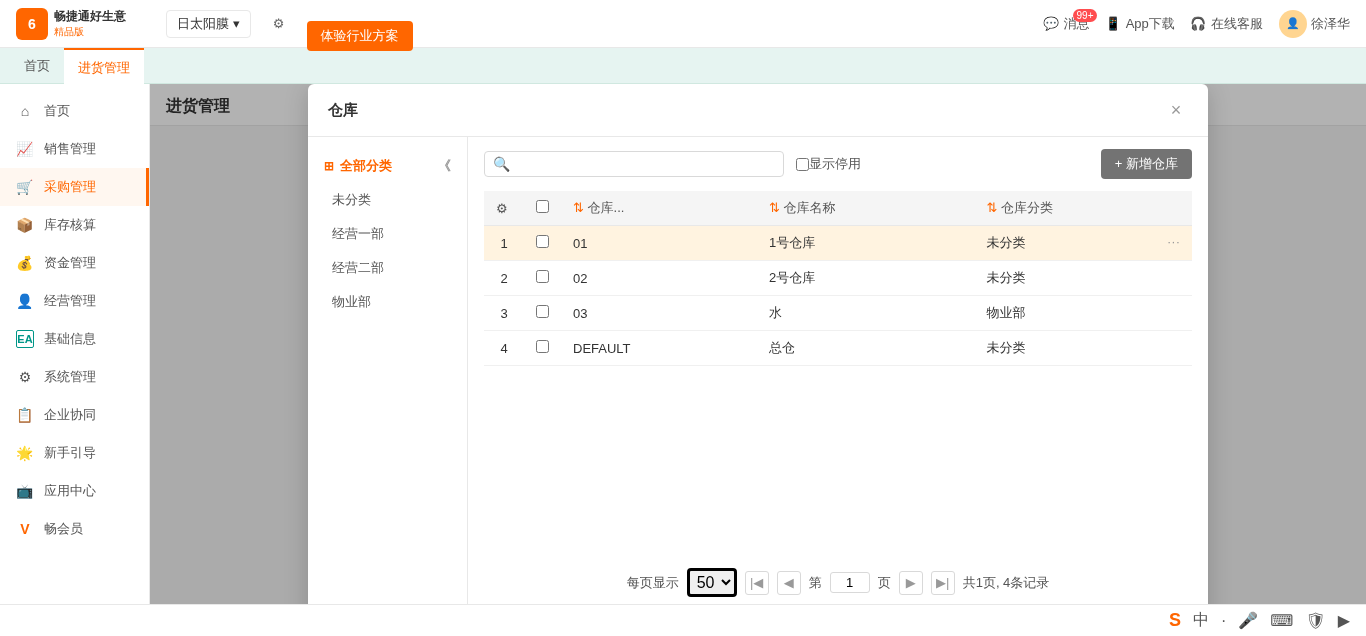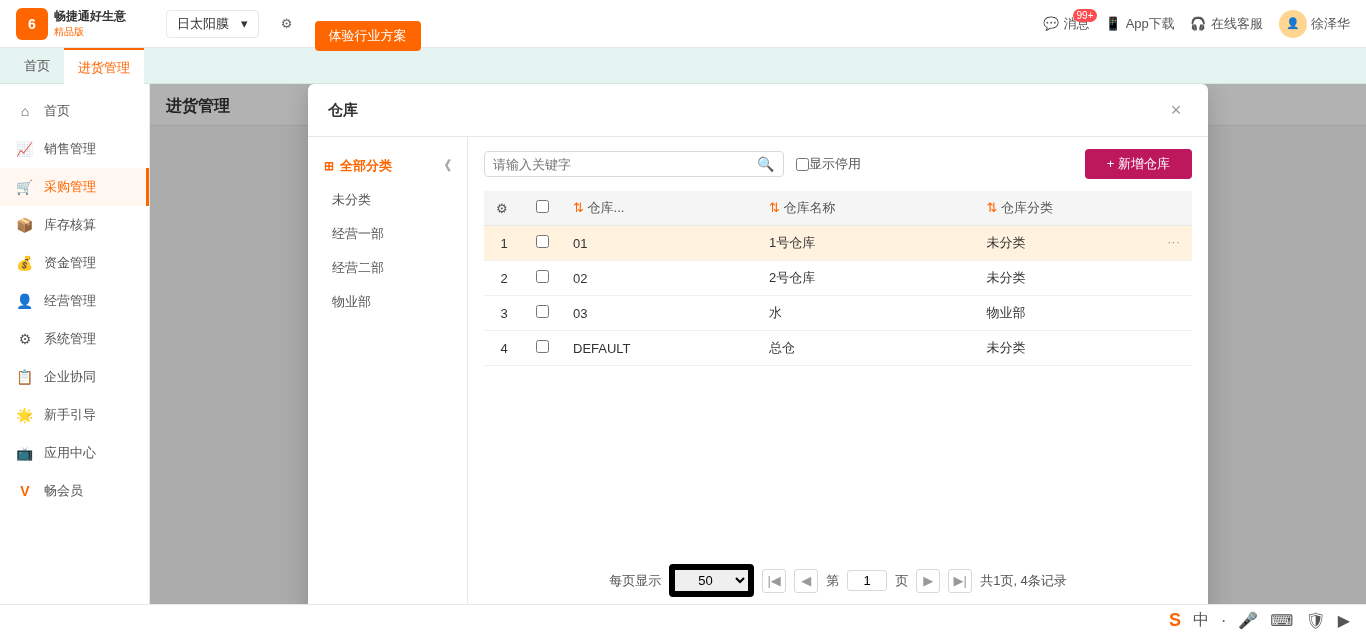--- a/index.html
+++ b/index.html
@@ -29,21 +29,21 @@
       display: flex; align-items: center; justify-content: center;
       color: white; font-weight: bold; font-size: 14px;
     }
     .header-middle {
       flex: 1;
       display: flex;
       align-items: center;
       gap: 12px;
     }
     .store-selector {
-      display: flex; align-items: center; gap: 12px;
+      display: flex; align-items: center; gap: 4px;
       border: 1px solid #e8e8e8; border-radius: 4px;
       padding: 4px 10px; cursor: pointer; font-size: 13px;
     }
     .settings-btn {
       width: 32px; height: 32px;
       display: flex; align-items: center; justify-content: center;
       cursor: pointer; color: #666;
     }
     .trial-btn {
       background: #ff6600;
@@ -210,25 +210,25 @@
     .search-box input {
       border: none; outline: none; font-size: 13px; flex: 1; color: #999;
     }
     .search-icon { color: #bbb; font-size: 14px; }
     .show-disabled {
       display: flex; align-items: center; 
       font-size: 13px; color: #555;
     }
     .show-disabled input { cursor: pointer; }
     .add-btn {
-      background: #be185d;
+      background: #737373;
       color: white;
       border: none;
       border-radius: 4px;
-      padding: 6px 22px;
+      padding: 6px 14px;
       cursor: pointer;
       font-size: 13px;
       margin-left: auto;
     }
 
     
     .data-table {
       width: 100%;
       border-collapse: collapse;
       font-size: 13px;
@@ -260,24 +260,24 @@
     .pagination {
       display: flex;
       align-items: center;
       justify-content: center;
       gap: 8px;
       padding: 12px 0 8px;
       font-size: 13px;
       color: #555;
     }
     .pagination select {
-      border: 6px solid #000000;
+      border: 3px solid #000000;
       border-radius: 4px;
-      padding: 2px 19px;
-      font-size: 13px;
+      padding: 2px 3px;
+      font-size: 16px;
     }
     .page-btn {
       width: 24px; height: 24px;
       display: flex; align-items: center; justify-content: center;
       cursor: pointer;
       color: #999;
       border: 1px solid #d9d9d9;
       border-radius: 3px;
       background: #fff;
     }
@@ -424,20 +424,24 @@
       <span class="icon">📦</span>
       <span>库存核算</span>
     </div>
     <div class="sidebar-item">
       <span class="icon">💰</span>
       <span>资金管理</span>
     </div>
     <div class="sidebar-item">
       <span class="icon">👤</span>
       <span>经营管理</span>
+    </div>
+    <div class="sidebar-item">
+      <span class="icon" style="font-size:11px;font-weight:bold;color:#009688;border:1px solid #009688;border-radius:2px;padding:1px 2px;">EA</span>
+      <span>基础信息</span>
     </div>
     <div class="sidebar-item">
       <span class="icon">⚙</span>
       <span>系统管理</span>
     </div>
     <div class="sidebar-item">
       <span class="icon">📋</span>
       <span>企业协同</span>
     </div>
     <div class="sidebar-item">
@@ -480,21 +484,20 @@
             <div class="category-item">未分类</div>
             <div class="category-item">经营一部</div>
             <div class="category-item">经营二部</div>
             <div class="category-item">物业部</div>
           </div>
 
           <div class="table-panel">
 
             <div class="table-toolbar">
               <div class="search-box">
-                <input type="text" placeholder="请输入关键字" style="">
                 <span class="search-icon">🔍</span>
               </div>
               <div class="show-disabled">
                 <input type="checkbox" style="">
                 <span>显示停用</span>
               </div>
               <button class="add-btn">+ 新增仓库</button>
             </div>
 
             <div class="table-scroll">

